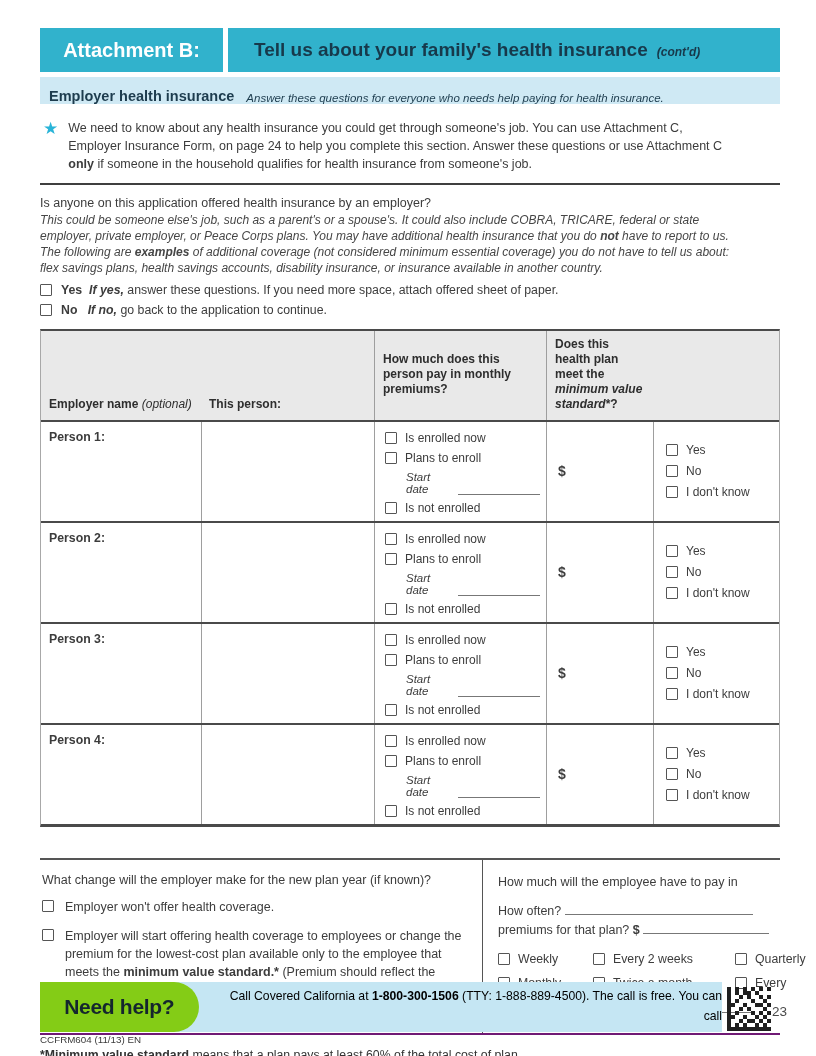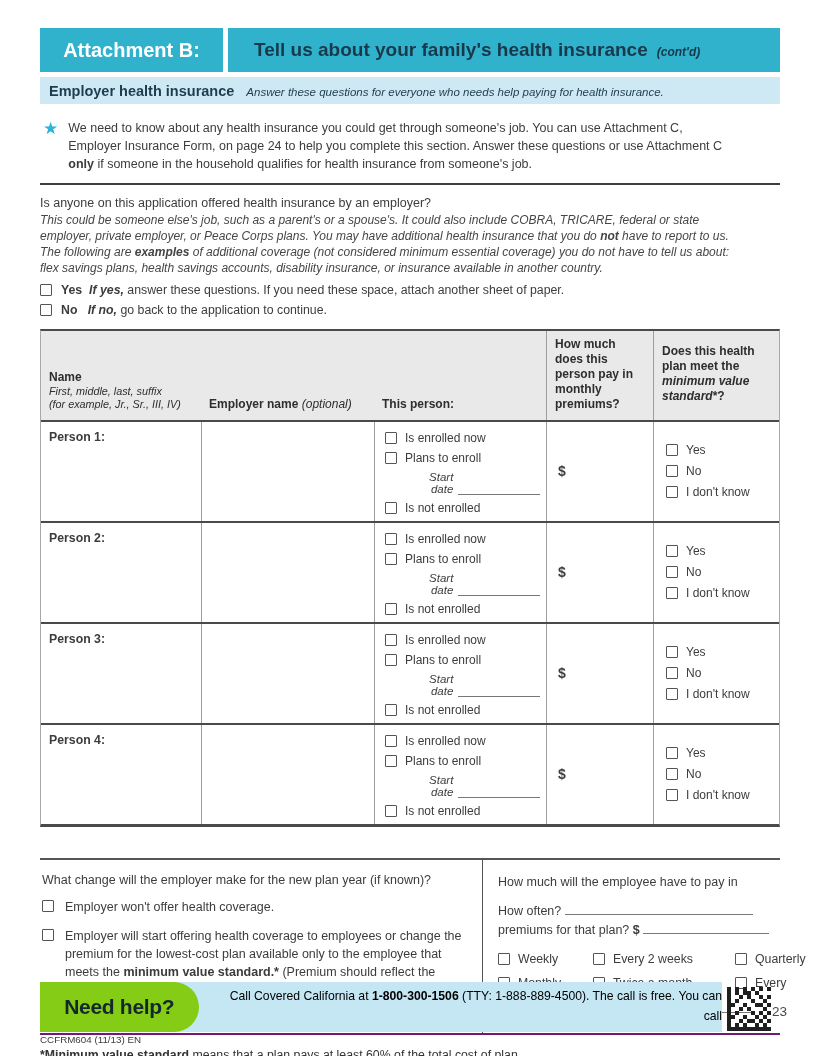--- a/index.html
+++ b/index.html
@@ -24,21 +24,21 @@
   .title-box {
     flex:1; background:#31b2cc; color:#17394b;
     display:flex; align-items:center; padding-left:26px;
   }
   .title-main { font-size:19px; font-weight:bold; }
   .title-suffix { font-size:12px; font-style:italic; font-weight:600; margin-left:9px; padding-top:4px; }
 
   
   .section-bar {
     margin-top:5px; background:#cfe9f4; height:27px;
-    display:flex; align-items:center; padding:0 9px;
+    display:flex; align-items:flex-end; padding:0 9px;
   }
   .section-title { font-weight:bold; font-size:14.5px; color:#1d3c4e; }
   .section-sub { font-style:italic; font-size:11.5px; color:#1d3c4e; margin-left:12px; padding-top:2px; }
 
   
   .intro { margin-top:15px; display:flex; gap:10px; padding-left:3px; }
   .star { color:#29b4d8; font-size:17px; line-height:1.15; }
   .intro-text { font-size:12.5px; line-height:1.45; width:656px; }
   .b { font-weight:bold; }
   .it { font-style:italic; }
@@ -67,21 +67,21 @@
   .thead, .trow { display:grid; grid-template-columns:160px 173px 172px 107px 125px; }
   .thead { background:#e9e9e9; min-height:76px; }
   .th { padding:6px 8px 8px 8px; display:flex; flex-direction:column; justify-content:flex-end; font-size:12px; color:#2e2e2e; line-height:1.25; }
   .th .t { font-weight:bold; }
   .th-sub { font-style:italic; font-size:10.8px; }
   .th-premiums, .th-mvs { justify-content:center; font-weight:bold; border-left:1px solid #9e9e9e; }
   .trow { border-top:2px solid #4a4a4a; min-height:83px; }
   .td { padding:8px; }
   .td-name { font-weight:bold; font-size:12.3px; }
   .td-employer, .td-status, .td-amount, .td-mvs { border-left:1px solid #9e9e9e; }
-  .td-status { padding:9px 6px 6px 10px; display:flex; flex-direction:column; gap:6px; font-size:12px;text-align:right; }
+  .td-status { padding:9px 6px 6px 10px; display:flex; flex-direction:column; gap:6px; font-size:12px; }
   .opt { display:flex; align-items:center; gap:8px; }
   .sd-line { margin-left:21px; display:flex; align-items:flex-end; gap:5px; font-style:italic; font-size:11.5px; }
   .blank { display:inline-block; border-bottom:1px solid #777; height:12px; }
   .blank-sd { width:86px; }
   .td-amount { display:flex; align-items:center; font-weight:bold; font-size:14px; padding-left:11px; }
   .td-mvs { display:flex; flex-direction:column; justify-content:center; gap:7px; font-size:12px; padding-left:12px; }
 
   
   .bottom-box {
     margin-top:31px; border-top:2px solid #555; border-bottom:2px solid #701a75;
@@ -143,35 +143,30 @@
   </div>
 
   <div class="rule"></div>
 
   <div class="qsec">
     <div class="q-title">Is anyone on this application offered health insurance by an employer?</div>
     <div class="q-note"><span>This could be someone else's job, such as a parent's or a spouse's. It could also include COBRA, TRICARE, federal or state employer, private employer, or Peace Corps plans. You may have additional health insurance that you do </span><span class="b">not</span><span> have to report to us. The following are </span><span class="b">examples</span><span> of additional coverage (not considered minimum essential coverage) you do not have to tell us about: flex savings plans, health savings accounts, disability insurance, or insurance available in another country.</span></div>
 
     <div class="choice">
       <span class="cb"></span>
-      <span><span class="choice-label">Yes</span>&nbsp; <span class="choice-if">If yes,</span><span> answer these questions. If you need these space, attach another sheet of paper.</span></span>
+      <span><span class="choice-label">Yes</span>&nbsp; <span class="choice-if">If yes,</span><span> answer these questions. If you need more space, attach offered sheet of paper.</span></span>
     </div>
     <div class="choice">
       <span class="cb"></span>
       <span><span class="choice-label">No</span>&nbsp;&nbsp; <span class="choice-if">If no,</span><span> go back to the application to continue.</span></span>
     </div>
   </div>
 
   <div class="table">
     <div class="thead">
-      <div class="th th-name">
-        <div class="t">Name</div>
-        <div class="th-sub">First, middle, last, suffix</div>
-        <div class="th-sub">(for example, Jr., Sr., III, IV)</div>
-      </div>
       <div class="th">
         <div><span class="t">Employer name</span> <span class="it">(optional)</span></div>
       </div>
       <div class="th">
         <div class="t">This person:</div>
       </div>
       <div class="th th-premiums">How much does this person pay in monthly premiums?</div>
       <div class="th th-mvs">
           <div><span>Does this health plan meet the </span><span class="it">minimum value standard</span><span>*?</span></div>
         </div>

